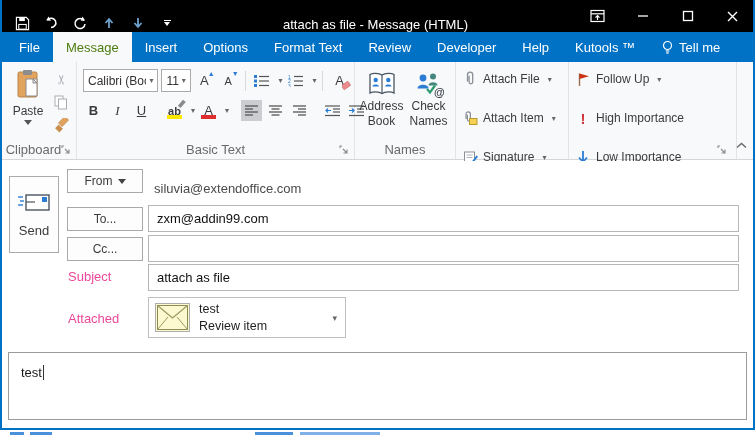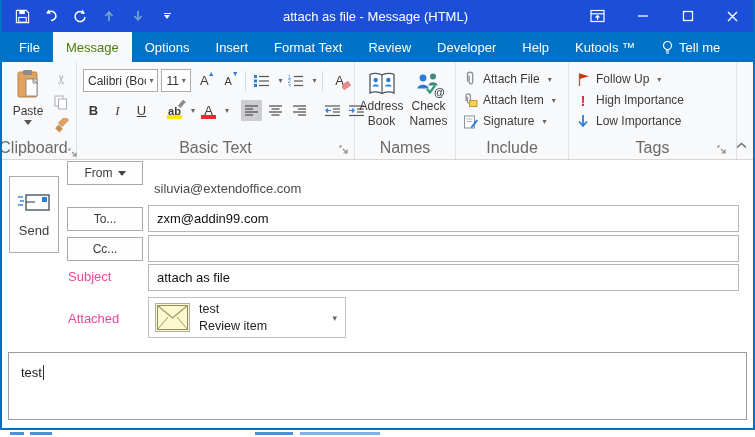--- a/index.html
+++ b/index.html
@@ -8,42 +8,42 @@
   .window { position:relative; width:755px; height:437px; background:#fff; overflow:hidden; }
 
   
   .frame-left, .frame-right { position:absolute; top:0; width:2px; height:430px; background:#0072C6; z-index:30; }
   .frame-left{left:0;} .frame-right{right:0;}
   .frame-bottom { position:absolute; left:0; right:0; top:428px; height:2px; background:#0072C6; z-index:30; }
   .behind-strip { position:absolute; left:0; right:0; top:430px; height:7px; background:#fff; }
   .behind-dash { position:absolute; top:2px; height:3px; background:#2b7cd3; opacity:.85; }
 
   
-  .titlebar { position:absolute; left:0; right:0; top:0; height:32px; background:#1d4ed8; display:flex; align-items:center; color:#fff; }
+  .titlebar { position:absolute; left:0; right:0; top:0; height:32px; background:#000000; display:flex; align-items:flex-end; color:#fff; }
   .qat { display:flex; align-items:center; gap:11px; padding-left:13px; }
   .qat .qi { display:flex; align-items:center; justify-content:center; width:18px; height:18px; font-size:15px; line-height:1; color:#fff; cursor:default; }
   .qi.disabled { color:#6FA1CF; }
   .qat-custom { display:flex; flex-direction:column; align-items:center; gap:1px; }
   .qat-custom .bar { width:7px; height:1px; background:#fff; }
   .qat-custom .tri { width:0; height:0; border-left:3.5px solid transparent; border-right:3.5px solid transparent; border-top:4px solid #fff; }
   .tb-title { flex:1; text-align:center; font-size:13px; white-space:nowrap; }
   .win-controls { display:flex; height:32px; }
   .wc { width:45px; height:32px; display:flex; align-items:center; justify-content:center; }
 
   
   .tabrow { position:absolute; left:0; right:0; top:32px; height:30px; background:#0072C6; display:flex; align-items:stretch; padding-left:6px; }
   .tab { display:flex; align-items:center; padding:0 13px; color:#fff; font-size:13px; cursor:default; white-space:nowrap; }
   .tab.active { background:#F8F9FB; color:#4d7c0f; }
   .tab .bulb { margin-right:5px; display:flex; }
 
   
   .ribbon { position:absolute; left:0; right:0; top:62px; height:98px; background:#F8F9FB; border-bottom:1px solid #D6D6D6; display:flex; }
   .rgroup { position:relative; display:flex; flex-direction:column; border-right:1px solid #E2E3E5; }
   .rg-content { flex:1; display:flex; padding:5px 4px 0 6px; }
-  .rg-label { height:18px; display:flex; align-items:flex-end; justify-content:center; gap:0; font-size:16px; color:#6A6A6A; padding-bottom:2px; }
+  .rg-label { height:18px; display:flex; align-items:center; justify-content:center; gap:0; font-size:13px; color:#6A6A6A; padding-bottom:2px; }
   .launcher { display:flex; }
 
   
   .g-clip { width:77px; }
   .paste-btn { width:44px; display:flex; flex-direction:column; align-items:center; padding-top:2px; gap:2px; font-size:12px; color:#3B3B3B; }
   .clip-col { display:flex; flex-direction:column; gap:5px; padding-top:3px; margin-left:2px; }
   .clip-col .sb { width:18px; height:18px; display:flex; align-items:center; justify-content:center; }
   .scissors { font-size:13px; color:#A9AEB4; transform:rotate(-90deg); display:inline-block; }
 
   
@@ -63,21 +63,21 @@
 
   
   .g-names { width:101px; }
   .g-names .rg-content { gap:2px; padding-left:4px; }
   .bigbtn { width:46px; display:flex; flex-direction:column; align-items:center; padding-top:2px; font-size:12px; color:#3B3B3B; text-align:center; line-height:1.25; }
   .bigbtn .bicon { height:30px; display:flex; align-items:center; }
 
   
   .g-include { width:113px; }
   .g-tags { width:168px; }
-  .rowcol { display:flex; flex-direction:column; gap:1px; padding-top:2px; }
+  .rowcol { display:flex; flex-direction:column; gap:19px; padding-top:2px; }
   .rbtn { display:flex; align-items:center; gap:5px; height:20px; font-size:12px; color:#3B3B3B; white-space:nowrap; }
   .rbtn .ric { width:16px; display:flex; justify-content:center; }
   .collapse-zone { flex:1; position:relative; border-right:none; }
   .collapse-chevron { position:absolute; right:8px; bottom:6px; }
 
   
   .form { position:absolute; left:2px; right:2px; top:161px; height:184px; background:#fff; }
   .send-btn { position:absolute; left:7px; top:15px; width:50px; height:77px; border:1px solid #ABABAB; background:#FDFDFD; display:flex; flex-direction:column; align-items:center; justify-content:center; gap:6px; font-size:13px; color:#3B3B3B; }
   .fbtn { position:absolute; left:65px; width:76px; height:24px; border:1px solid #A9A9A9; background:#FDFDFD; display:flex; align-items:center; justify-content:center; gap:5px; font-size:12px; color:#3B3B3B; }
   .fbtn .dtri { width:0; height:0; border-left:4px solid transparent; border-right:4px solid transparent; border-top:5px solid #444; }
@@ -157,22 +157,22 @@
         <svg width="13" height="13" viewBox="0 0 13 13">
             <path d="M2 2 L11 11 M11 2 L2 11" stroke="#fff" stroke-width="1.4"></path>
           </svg>
       </span>
     </div>
   </div>
 
   <div class="tabrow">
     <span class="tab">File</span>
     <span class="tab active">Message</span>
+    <span class="tab">Insert</span>
     <span class="tab">Options</span>
-    <span class="tab">Insert</span>
     <span class="tab">Format Text</span>
     <span class="tab">Review</span>
     <span class="tab">Developer</span>
     <span class="tab">Help</span>
     <span class="tab">Kutools ™</span>
     <span class="tab">
       <span class="bulb">
         <svg width="13" height="15" viewBox="0 0 13 15">
             <circle cx="6.5" cy="5.5" r="4" fill="none" stroke="#fff" stroke-width="1.2"></circle>
             <line x1="4.8" y1="11" x2="8.2" y2="11" stroke="#fff" stroke-width="1.2"></line>
@@ -488,21 +488,21 @@
             <line x1="3" y1="9" x2="7" y2="9" stroke="#2B7CD3" stroke-width="1.4"></line>
             <line x1="1" y1="13" x2="6" y2="13" stroke="#2B7CD3" stroke-width="1.4"></line>
             <rect x="9" y="3" width="23" height="15" fill="#fff" stroke="#4A5560" stroke-width="1.4"></rect>
             <line x1="9" y1="10" x2="18" y2="10" stroke="#4A5560" stroke-width="1.2"></line>
             <rect x="25" y="5" width="5" height="5" fill="#2B7CD3"></rect>
           </svg>
       </span>
       <span>Send</span>
     </div>
 
-    <div class="fbtn" style="top:0;text-align:center;">
+    <div class="fbtn" style="top:8px;text-align:center;">
       <span>From</span>
       <span class="dtri"></span>
     </div>
     <div class="from-val">siluvia@extendoffice.com</div>
 
     <div class="fbtn" style="top:46px;">
       <span>To...</span>
     </div>
     <input class="ffield" style="top: 44px;" value="zxm@addin99.com">
 

